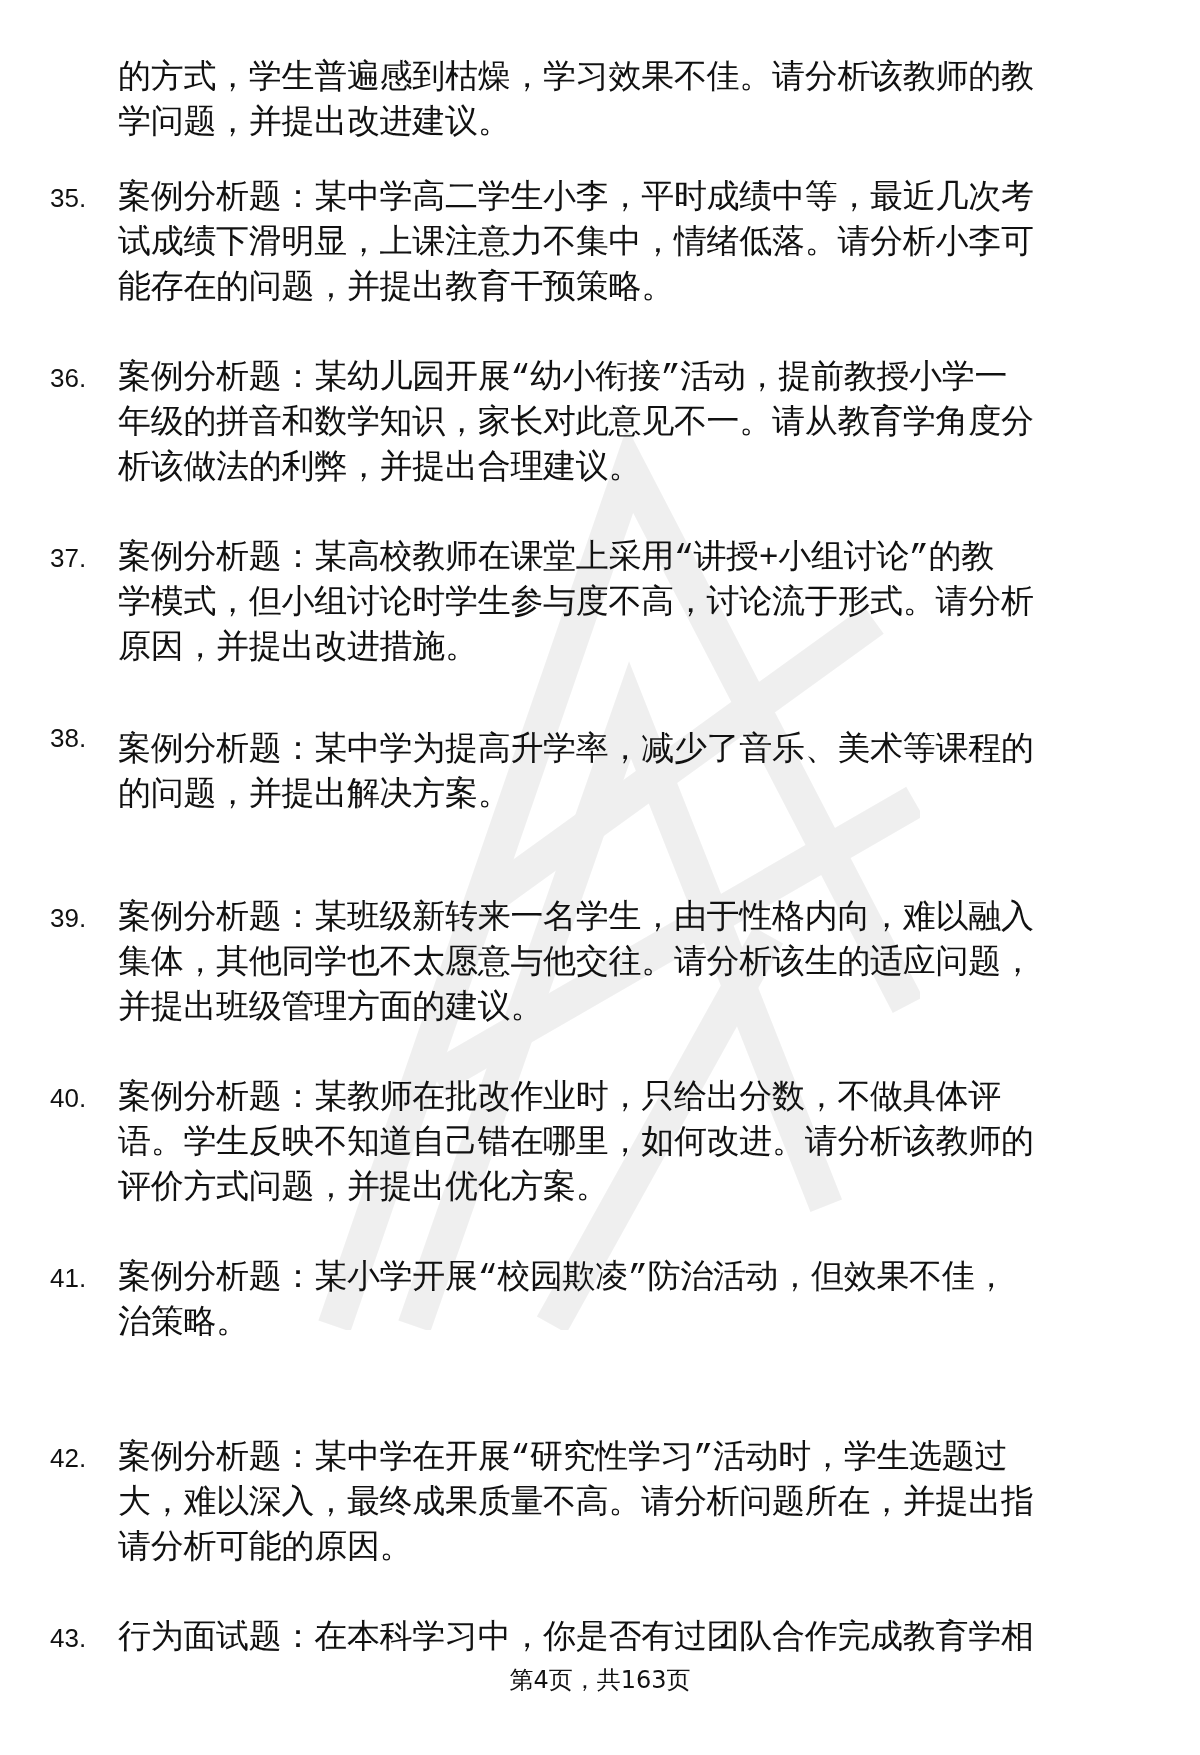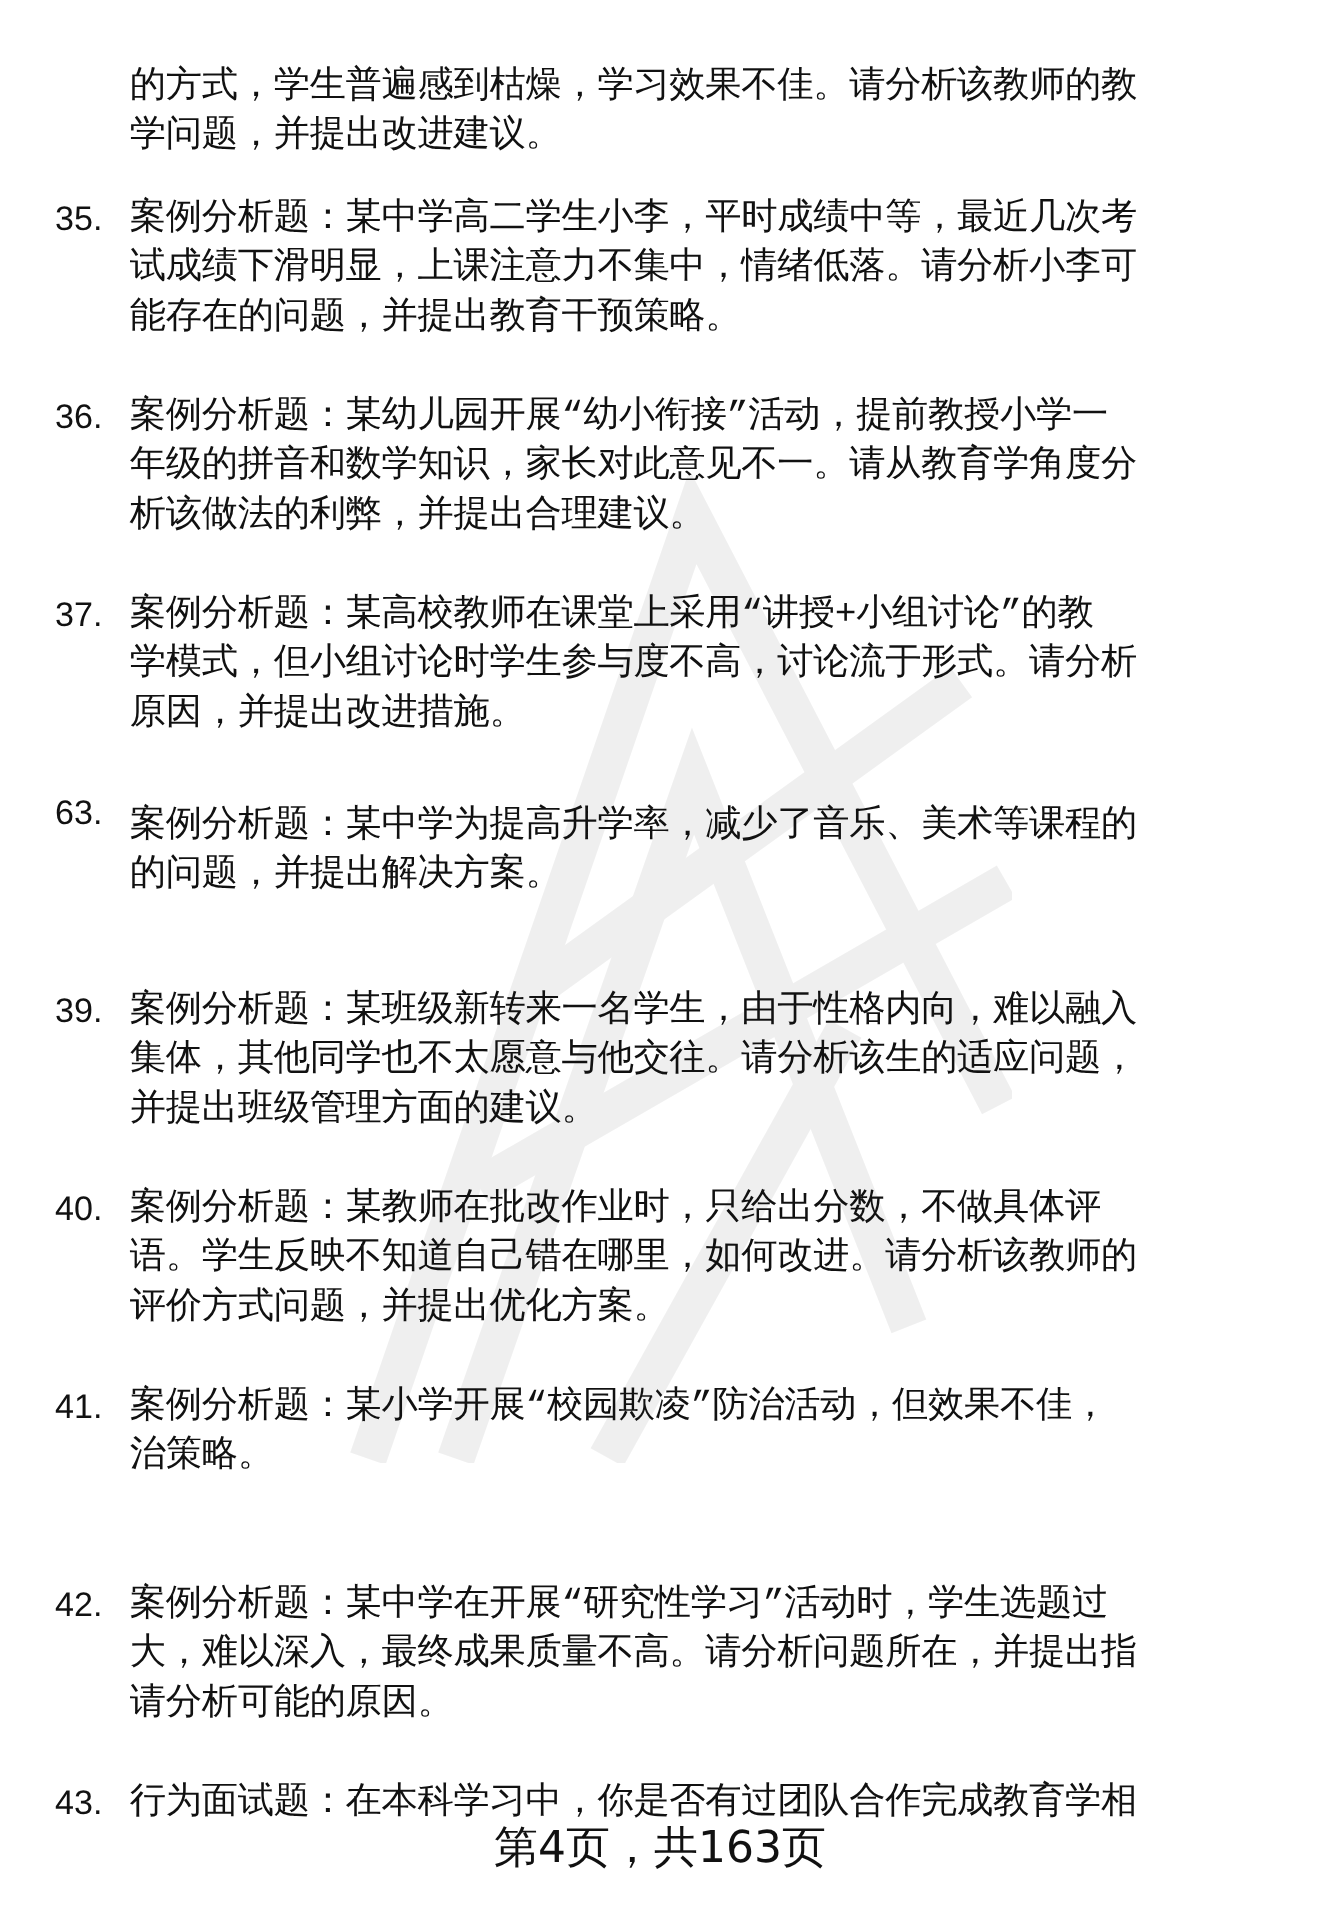--- a/index.html
+++ b/index.html
@@ -11,31 +11,31 @@
   .watermark {
     position: absolute; left: 300px; top: 430px; width: 620px; height: 900px;
     pointer-events: none; opacity: 0.06;
   }
   .page { position: absolute; left: 0; top: 0; width: 1200px; }
   .block {
     position: absolute; left: 0; width: 1200px;
   }
   .num {
     position: absolute; left: 50px; top: 0;
-    font-size: 31px; line-height: 45px; width: 68px;
+    font-size: 26px; line-height: 45px; width: 68px;
     font-family: "Liberation Sans", sans-serif;
   }
   .text {
     position: absolute; left: 118px; width: 910px;
     font-size: 33px; line-height: 45px; letter-spacing: -0.3px;
   }
   .line { display: block; white-space: nowrap; font-family: Liberation Mono, monospace; }
   .footer {
     position: absolute; left: 0; width: 1200px; top: 1700px;
-    text-align: center; font-size: 40px; line-height: 40px;
+    text-align: center; font-size: 24px; line-height: 40px;
   }
 </style>
 </head>
 <body>
 
 <svg class="watermark" viewBox="0 0 620 900" xmlns="http://www.w3.org/2000/svg">
   <g fill="none" stroke="#000" stroke-width="34" stroke-linecap="square">
     <path d="M40 880 L330 40 L600 560"></path>
     <path d="M120 880 L330 280 L520 760"></path>
     <path d="M200 460 L560 200"></path>
@@ -74,21 +74,21 @@
   <div class="block" style="top:536px;">
     <span class="num">37.</span>
     <div class="text" style="top:0;">
       <span class="line">案例分析题：某高校教师在课堂上采用“讲授+小组讨论”的教</span>
       <span class="line">学模式，但小组讨论时学生参与度不高，讨论流于形式。请分析</span>
       <span class="line">原因，并提出改进措施。</span>
     </div>
   </div>
 
   <div class="block" style="top:716px;">
-    <span class="num">63.</span>
+    <span class="num">38.</span>
     <div class="text" style="top:12px;">
       <span class="line">案例分析题：某中学为提高升学率，减少了音乐、美术等课程的</span>
       <span class="line">的问题，并提出解决方案。</span>
     </div>
   </div>
 
   <div class="block" style="top:896px;">
     <span class="num">39.</span>
     <div class="text" style="top:0;">
       <span class="line">案例分析题：某班级新转来一名学生，由于性格内向，难以融入</span>

